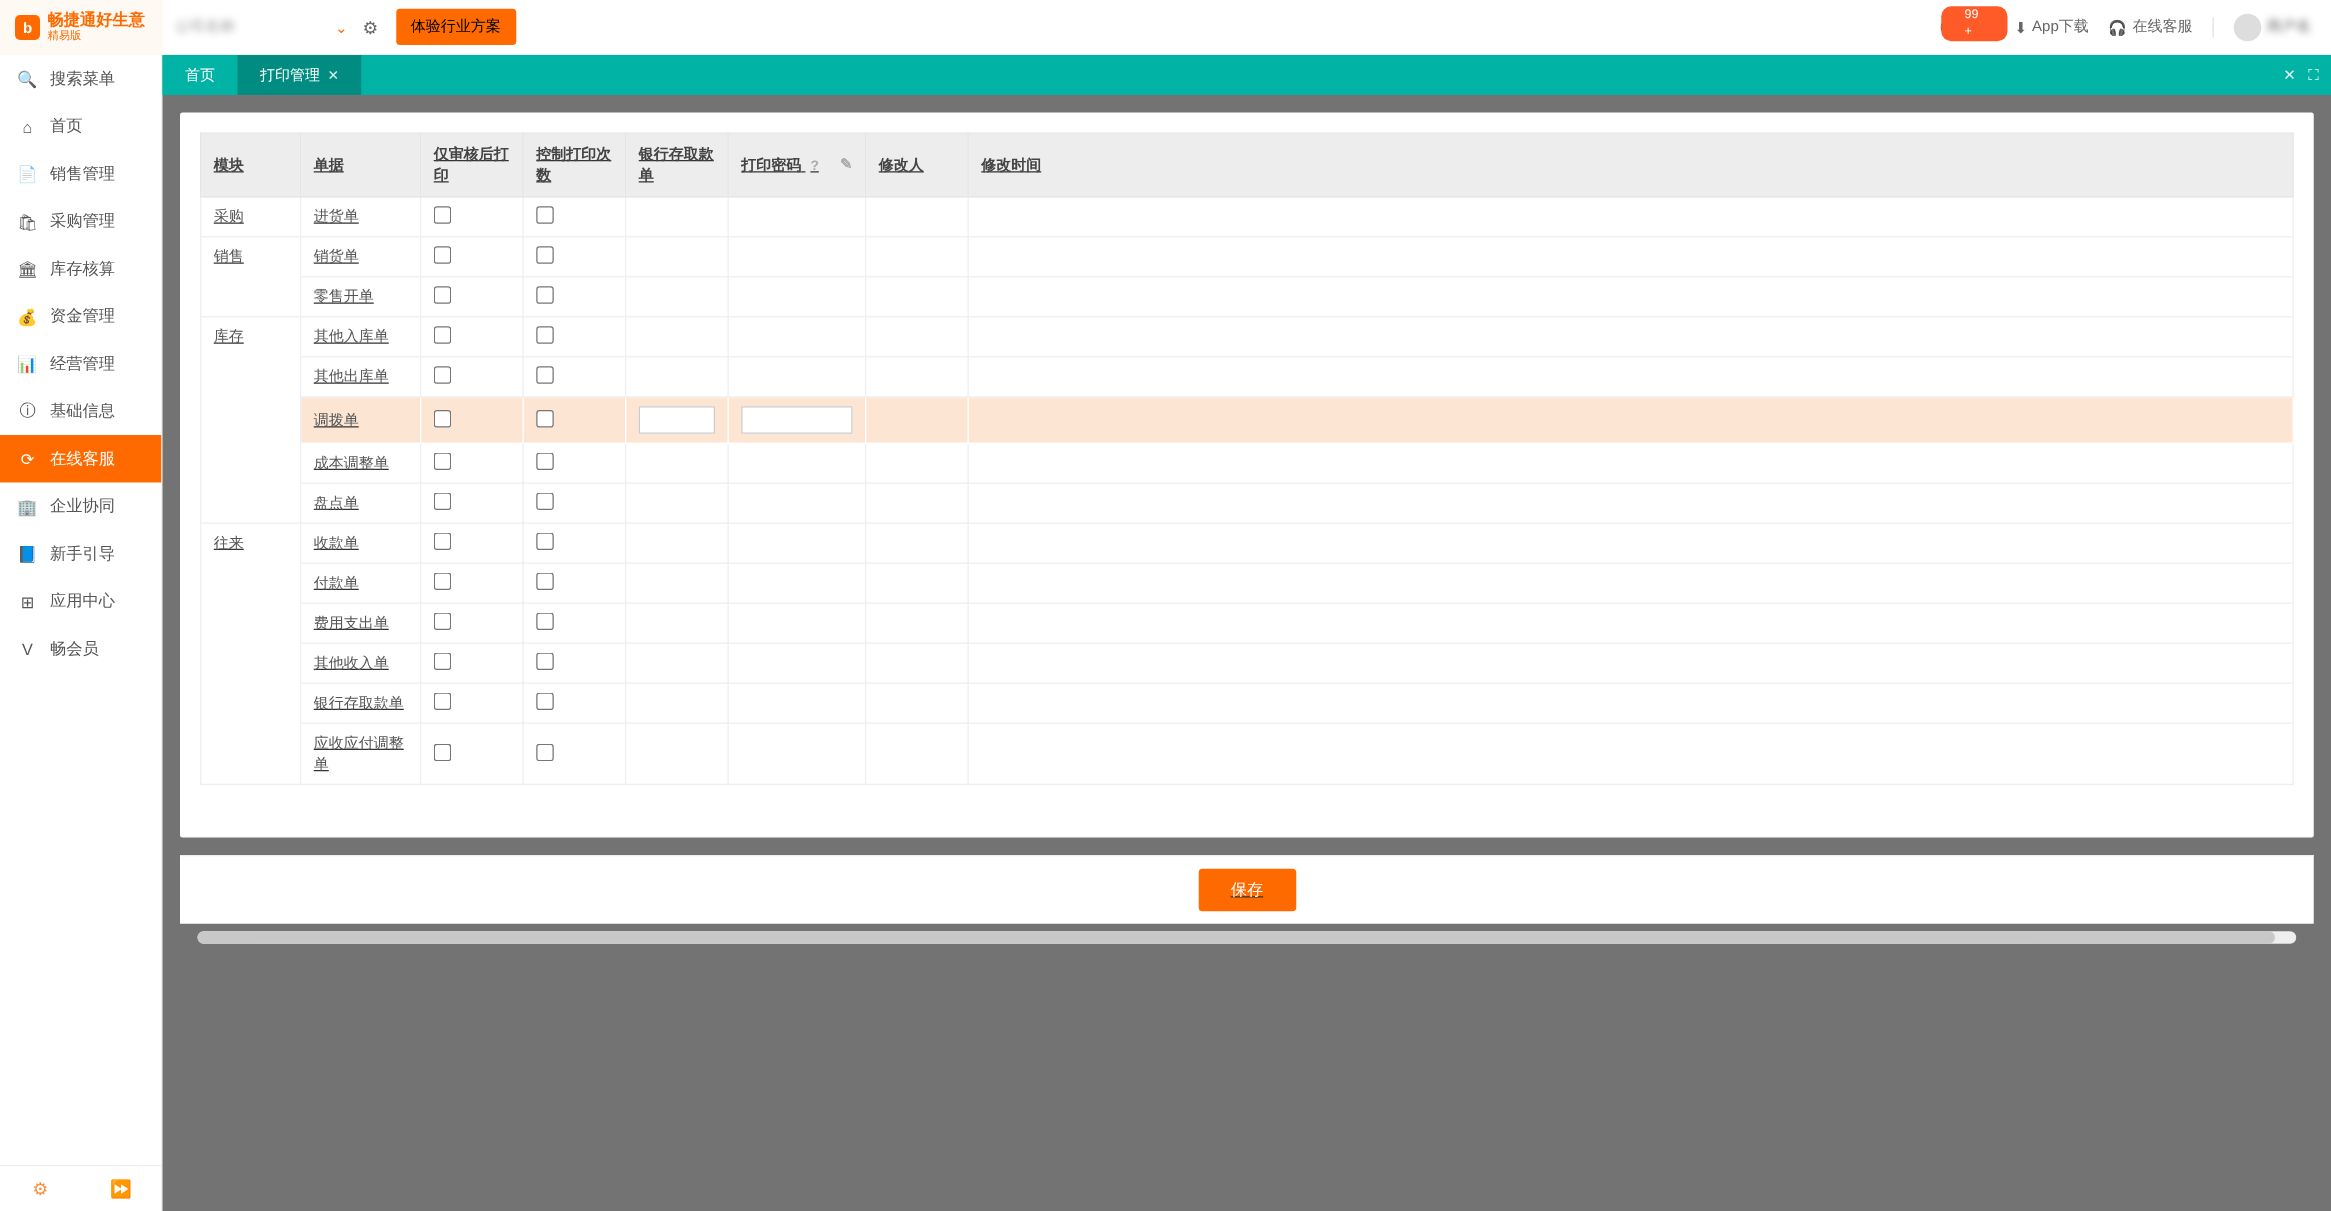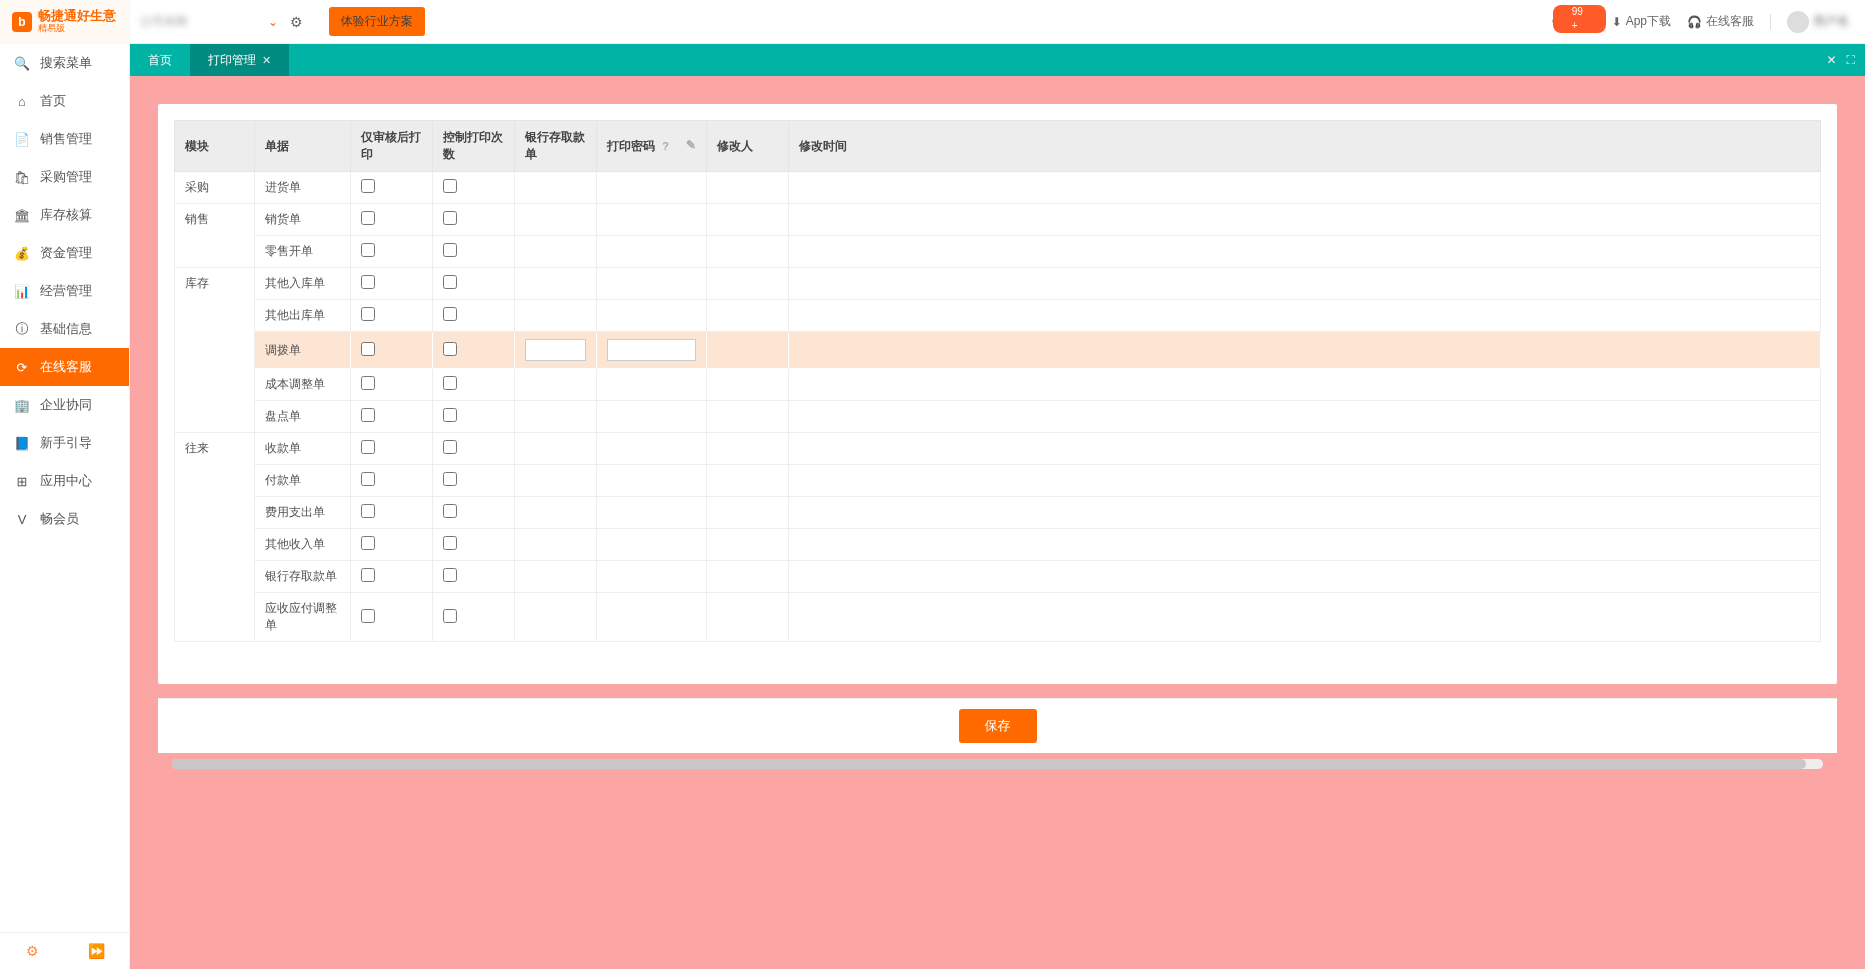--- a/index.html
+++ b/index.html
@@ -8,21 +8,21 @@
 
 .top-header { height: 44px; background: #fff; display: flex; align-items: center; padding: 0 16px 0 0; border-bottom: 1px solid #eee; }
 .logo-area { width: 130px; height: 44px; display: flex; align-items: center; padding-left: 12px; background: #fff9f3; }
 .logo-icon { width: 20px; height: 20px; background:#ff6a00; border-radius: 4px; margin-right: 6px; display:flex;align-items:center;justify-content:center; color:#fff; font-weight:bold; }
 .logo-text { color:#ff6a00; font-size:13px; font-weight:600; line-height:1; }
 .logo-sub { color:#ff6a00; font-size:9px;font-family:Liberation Mono, monospace; }
 .org-select { margin-left:10px; display:flex; align-items:center; color:#999; font-size:12px; }
 .org-name { filter: blur(3px); }
 .chevron { color:#ff6a00; margin-left:80px; font-size:12px; }
 .gear-btn { margin-left:12px; color:#666; font-size:14px; cursor:pointer; }
-.btn-orange { background:#ff6a00; color:#404040; border:none; border-radius:3px; padding:6px 12px; font-size:12px; margin-left:26px; cursor:pointer; }
+.btn-orange { background:#ff6a00; color:#000000; border:none; border-radius:3px; padding:6px 12px; font-size:12px; margin-left:14px; cursor:pointer; }
 .header-right { margin-left:auto; display:flex; align-items:center; gap:16px; color:#666; }
 .hr-item { display:flex; align-items:center; gap:4px; cursor:pointer; position:relative; }
 .badge { position:absolute; top:-8px; right:-10px; background:#ff5b29; color:#fff; font-size:10px; border-radius:8px; padding:0 19px; line-height:14px; }
 .avatar { width:22px; height:22px; border-radius:50%; background:#ddd; }
 .user-name { filter:blur(3px); }
 .divider { width:1px; height:16px; background:#e0e0e0; }
 
 
 .layout { display:flex; height:calc(100vh - 44px); }
 .sidebar { width:130px; background:#fff; display:flex; flex-direction:column; border-right:1px solid #eee; }
@@ -35,21 +35,21 @@
 
 .main { flex:1; display:flex; flex-direction:column; min-width:0; }
 .tabs-bar { height:32px; background:#00b3a4; display:flex; align-items:stretch; color:#fff; }
 .tab { padding:0 18px; display:flex; align-items:center; gap:6px; font-size:12px; cursor:pointer; }
 .tab.home { background:#00b3a4; }
 .tab.active { background:#008c80; }
 .tab-close { font-size:11px; opacity:0.85; }
 .tabs-right { margin-left:auto; display:flex; align-items:center; gap:10px; padding-right:10px; }
 .tabs-right span { cursor:pointer; font-size:12px; opacity:0.9; }
 
-.content-wrap { flex:1; padding:28px; overflow:auto; background:#fca5a5; display:flex; flex-direction:column; }
+.content-wrap { flex:1; padding:14px; overflow:auto; background:#737373; display:flex; flex-direction:column;text-decoration:underline; }
 .panel { background:#fff; border-radius:2px; padding:16px; min-height:580px; }
 
 
 table.print-table { width:100%; border-collapse:collapse; table-layout:fixed; }
 table.print-table th { background:#ededed; text-align:left; font-weight:600; font-size:12px; color:#444; padding:8px 10px; border:1px solid #e5e5e5; }
 table.print-table td { border:1px solid #eee; padding:7px 10px; font-size:12px; color:#555; height:32px; vertical-align:middle; }
 table.print-table td.module-cell { vertical-align:top; }
 tr.hl td { background:#fde5d3; border-color:#fff; }
 tr.hl td input.cell-input { border:1px solid #ccc; background:#fff; width:100%; height:22px; padding:2px 4px; font-size:12px; }
 .cb { width:14px; height:14px; cursor:pointer; }

